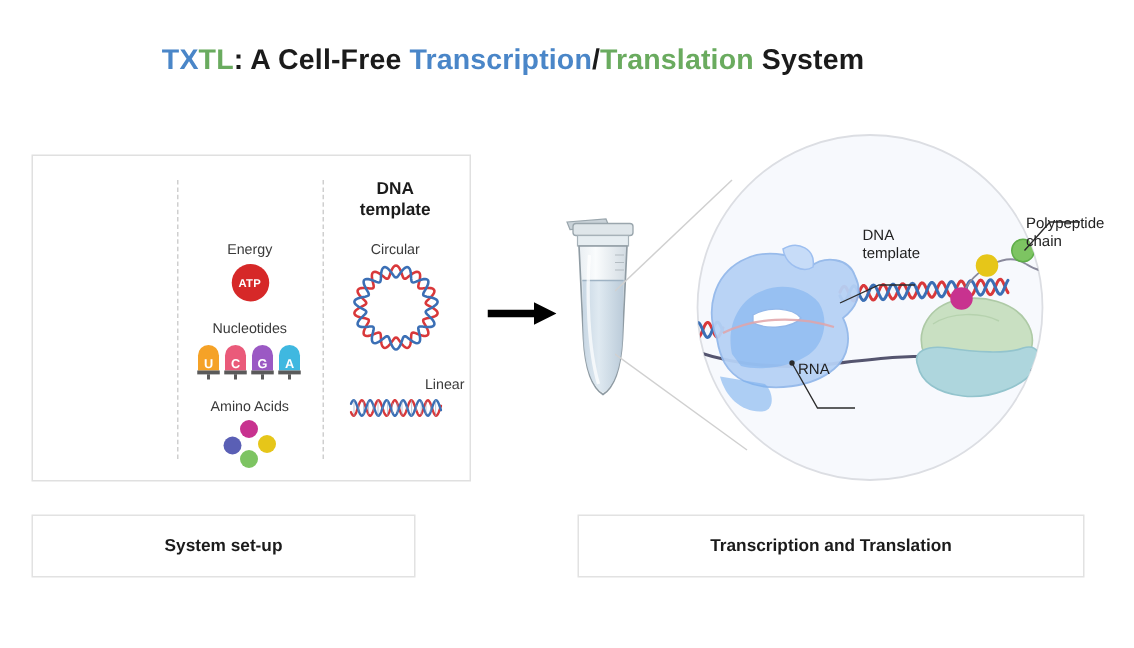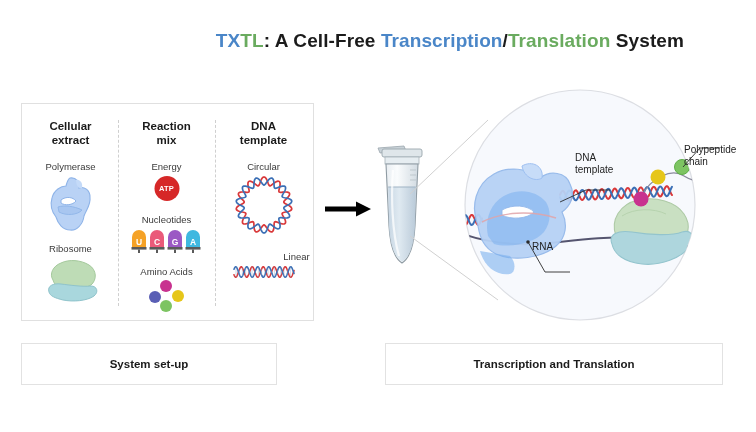--- a/index.html
+++ b/index.html
@@ -5,21 +5,21 @@
   html,body{margin:0;padding:0;}
   body{
     width:756px;height:432px;background:#ffffff;
     font-family:"Liberation Sans", sans-serif;
     position:relative;overflow:hidden;
   }
   .stage{position:absolute;left:0;top:0;width:756px;height:432px;}
 
   
   #title{
-    position:absolute;left:0;top:30px;width:684px;text-align:right;
+    position:absolute;left:0;top:30px;width:684px;text-align:center;
     font-size:19px;font-weight:bold;color:#1b1b1b;letter-spacing:.1px;
     white-space:nowrap;
   }
   #title span{display:inline;}
 
   
   #setup-panel{
     position:absolute;left:21px;top:103px;width:293px;height:218px;
     background:#ffffff;border:1px solid #e0e0e0;box-sizing:border-box;
   }
@@ -102,54 +102,22 @@
 
 <div class="stage">
 
   <div id="title"><span style="color: rgb(74, 134, 200);">TX</span><span style="color: rgb(106, 171, 95);">TL</span><span style="color: rgb(27, 27, 27);">: A Cell-Free </span><span style="color: rgb(74, 134, 200);">Transcription</span><span style="color: rgb(27, 27, 27);">/</span><span style="color: rgb(106, 171, 95);">Translation</span><span style="color: rgb(27, 27, 27);"> System</span></div>
 
   <div id="setup-panel">
 
     <div class="divider" id="divider-1"></div>
     <div class="divider" id="divider-2"></div>
 
-    <div class="col" id="col-extract">
-      <div class="col-title">
-        <span>Cellular</span><br>
-        <span>extract</span>
-      </div>
-
-      <div class="sub-label" id="polymerase-label">Polymerase</div>
-      <div id="polymerase-art">
-        <svg width="62" height="62" viewBox="0 0 62 62">
-          <path d="M30 4 C36 3 40 8 39 14 C44 12 50 16 50 23 C51 31 46 36 44 42
-                   C43 50 37 57 30 56 C23 56 18 50 16 43 C12 38 10 31 12 24
-                   C14 16 21 12 26 12 C27 8 28 5 30 4 Z" fill="#b9d2f5" stroke="#8fb4e8" stroke-width="1.1"></path>
-          <path d="M21 26 C26 22 33 23 36 27 C33 31 25 32 21 29 Z" fill="#ffffff" stroke="#8fb4e8" stroke-width="1"></path>
-          <path d="M18 33 C24 31 34 32 42 36 C38 41 26 42 19 38 Z" fill="#a8c6f0" stroke="#8fb4e8" stroke-width="0.9"></path>
-          <path d="M36 6 C40 5 43 9 42 14 C39 15 36 12 36 6 Z" fill="#c4daf8"></path>
-        </svg>
-      </div>
-
-      <div class="sub-label" id="ribosome-label">Ribosome</div>
-      <div id="ribosome-art">
-        <svg width="64" height="50" viewBox="0 0 64 50">
-          <path d="M14 24 C10 18 14 10 22 7 C30 3 42 4 50 9 C58 14 58 24 52 29
-                   C44 34 28 34 20 31 C16 29 15 27 14 24 Z" fill="#bedcb6" stroke="#a4c99c" stroke-width="1"></path>
-          <path d="M10 36 C8 30 14 27 22 28 C30 29 44 31 52 30 C58 30 60 36 55 40
-                   C48 45 34 46 24 44 C16 42 11 40 10 36 Z" fill="#a9d7dd" stroke="#8fc3cb" stroke-width="1"></path>
-        </svg>
-      </div>
-    </div>
 
     <div class="col" id="col-mix">
-      <div class="col-title">
-        <span>Reaction</span><br>
-        <span>mix</span>
-      </div>
 
       <div class="sub-label" id="energy-label">Energy</div>
       <div id="atp-circle">
         <span id="atp-text">ATP</span>
       </div>
 
       <div class="sub-label" id="nucleotides-label">Nucleotides</div>
       <div id="nucleotides-art">
         <svg width="72" height="26" viewBox="0 0 72 26">
           <g>

